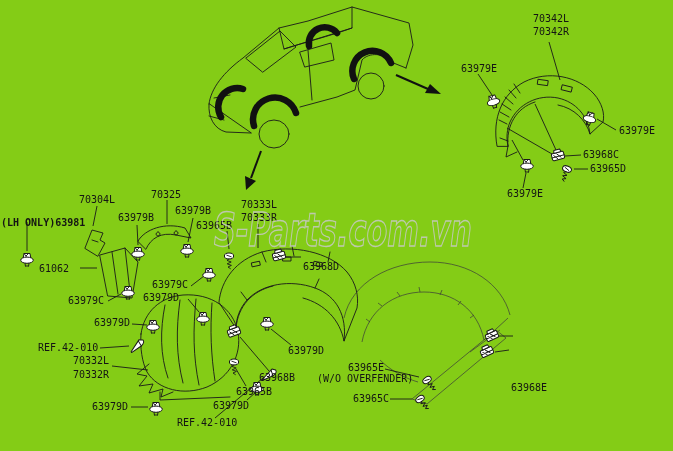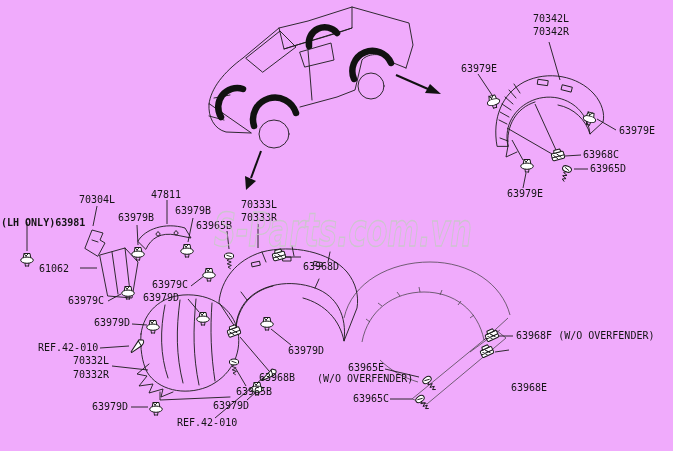--- a/index.html
+++ b/index.html
@@ -1,16 +1,16 @@
 <!DOCTYPE html>
 <html><head>
 <meta charset="utf-8">
 <style>
   html,body{margin:0;padding:0;background:#ffffff;}
-  .stage{position:relative;width:673px;height:451px;background:#f0abfc;overflow:hidden;
+  .stage{position:relative;width:673px;height:451px;background:#84cc16;overflow:hidden;
          font-family:"DejaVu Sans Mono",monospace;}
   .stage svg{position:absolute;left:0;top:0;}
   #art{z-index:1;}
   .labels{position:absolute;left:0;top:0;width:673px;height:451px;z-index:3;}
   .lbl{position:absolute;font:10px/1.05 "DejaVu Sans Mono",monospace;color:#141414;
        white-space:pre;letter-spacing:0;}
   .wm{z-index:5;pointer-events:none;}
   .wm text{font-family:"DejaVu Sans",sans-serif;font-weight:bold;font-style:italic;
            fill:none;stroke-width:1.4px;opacity:.85;}
   .ln{fill:none;stroke:#1a1a1a;stroke-width:0.9;stroke-linejoin:round;stroke-linecap:round;}
@@ -178,21 +178,21 @@
 
   <div class="labels">
       <div class="lbl" style="left: 533px; top: 14px;">70342L</div>
       <div class="lbl" style="left: 533px; top: 27px;">70342R</div>
       <div class="lbl" style="left: 461px; top: 64px;">63979E</div>
       <div class="lbl" style="left: 619px; top: 126px;">63979E</div>
       <div class="lbl" style="left: 583px; top: 150px;">63968C</div>
       <div class="lbl" style="left: 590px; top: 164px;">63965D</div>
       <div class="lbl" style="left: 507px; top: 189px;">63979E</div>
       <div class="lbl" style="left: 79px; top: 195px;">70304L</div>
-      <div class="lbl" style="left: 151px; top: 190px;">47811</div>
+      <div class="lbl" style="left: 151px; top: 190px;">70325</div>
       <div class="lbl" style="left: 1px; top: 218px; font-weight: bold;">(LH ONLY)63981</div>
       <div class="lbl" style="left: 118px; top: 213px;">63979B</div>
       <div class="lbl" style="left: 175px; top: 206px;">63979B</div>
       <div class="lbl" style="left: 241px; top: 200px;">70333L</div>
       <div class="lbl" style="left: 241px; top: 213px; text-align: center;">70333R</div>
       <div class="lbl" style="left: 196px; top: 221px;">63965B</div>
       <div class="lbl" style="left: 303px; top: 251px; margin-top: 11px;">63968D</div>
       <div class="lbl" style="left: 39px; top: 264px;">61062</div>
       <div class="lbl" style="left: 152px; top: 280px;">63979C</div>
       <div class="lbl" style="left: 143px; top: 293px;">63979D</div>
@@ -203,21 +203,20 @@
       <div class="lbl" style="left: 73px; top: 370px;">70332R</div>
       <div class="lbl" style="left: 288px; top: 346px;">63979D</div>
       <div class="lbl" style="left: 259px; top: 373px;">63968B</div>
       <div class="lbl" style="left: 236px; top: 387px;">63965B</div>
       <div class="lbl" style="left: 92px; top: 402px;">63979D</div>
       <div class="lbl" style="left: 213px; top: 401px;">63979D</div>
       <div class="lbl" style="left: 177px; top: 418px;">REF.42-010</div>
       <div class="lbl" style="left: 348px; top: 363px;">63965E</div>
       <div class="lbl" style="left: 317px; top: 374px;">(W/O OVERFENDER)</div>
       <div class="lbl" style="left: 353px; top: 394px;">63965C</div>
-      <div class="lbl" style="left: 516px; top: 331px;">63968F (W/O OVERFENDER)</div>
       <div class="lbl" style="left: 511px; top: 345px; margin-top: 38px;">63968E</div>
     </div>
 
   <svg class="wm" width="673" height="451" viewBox="0 0 673 451">
     <text x="214" y="246" font-size="46" textLength="258" lengthAdjust="spacingAndGlyphs" stroke="#c8c8c8">S-Parts.com.vn</text>
   </svg>
 
 </div>
 
 </body></html>

